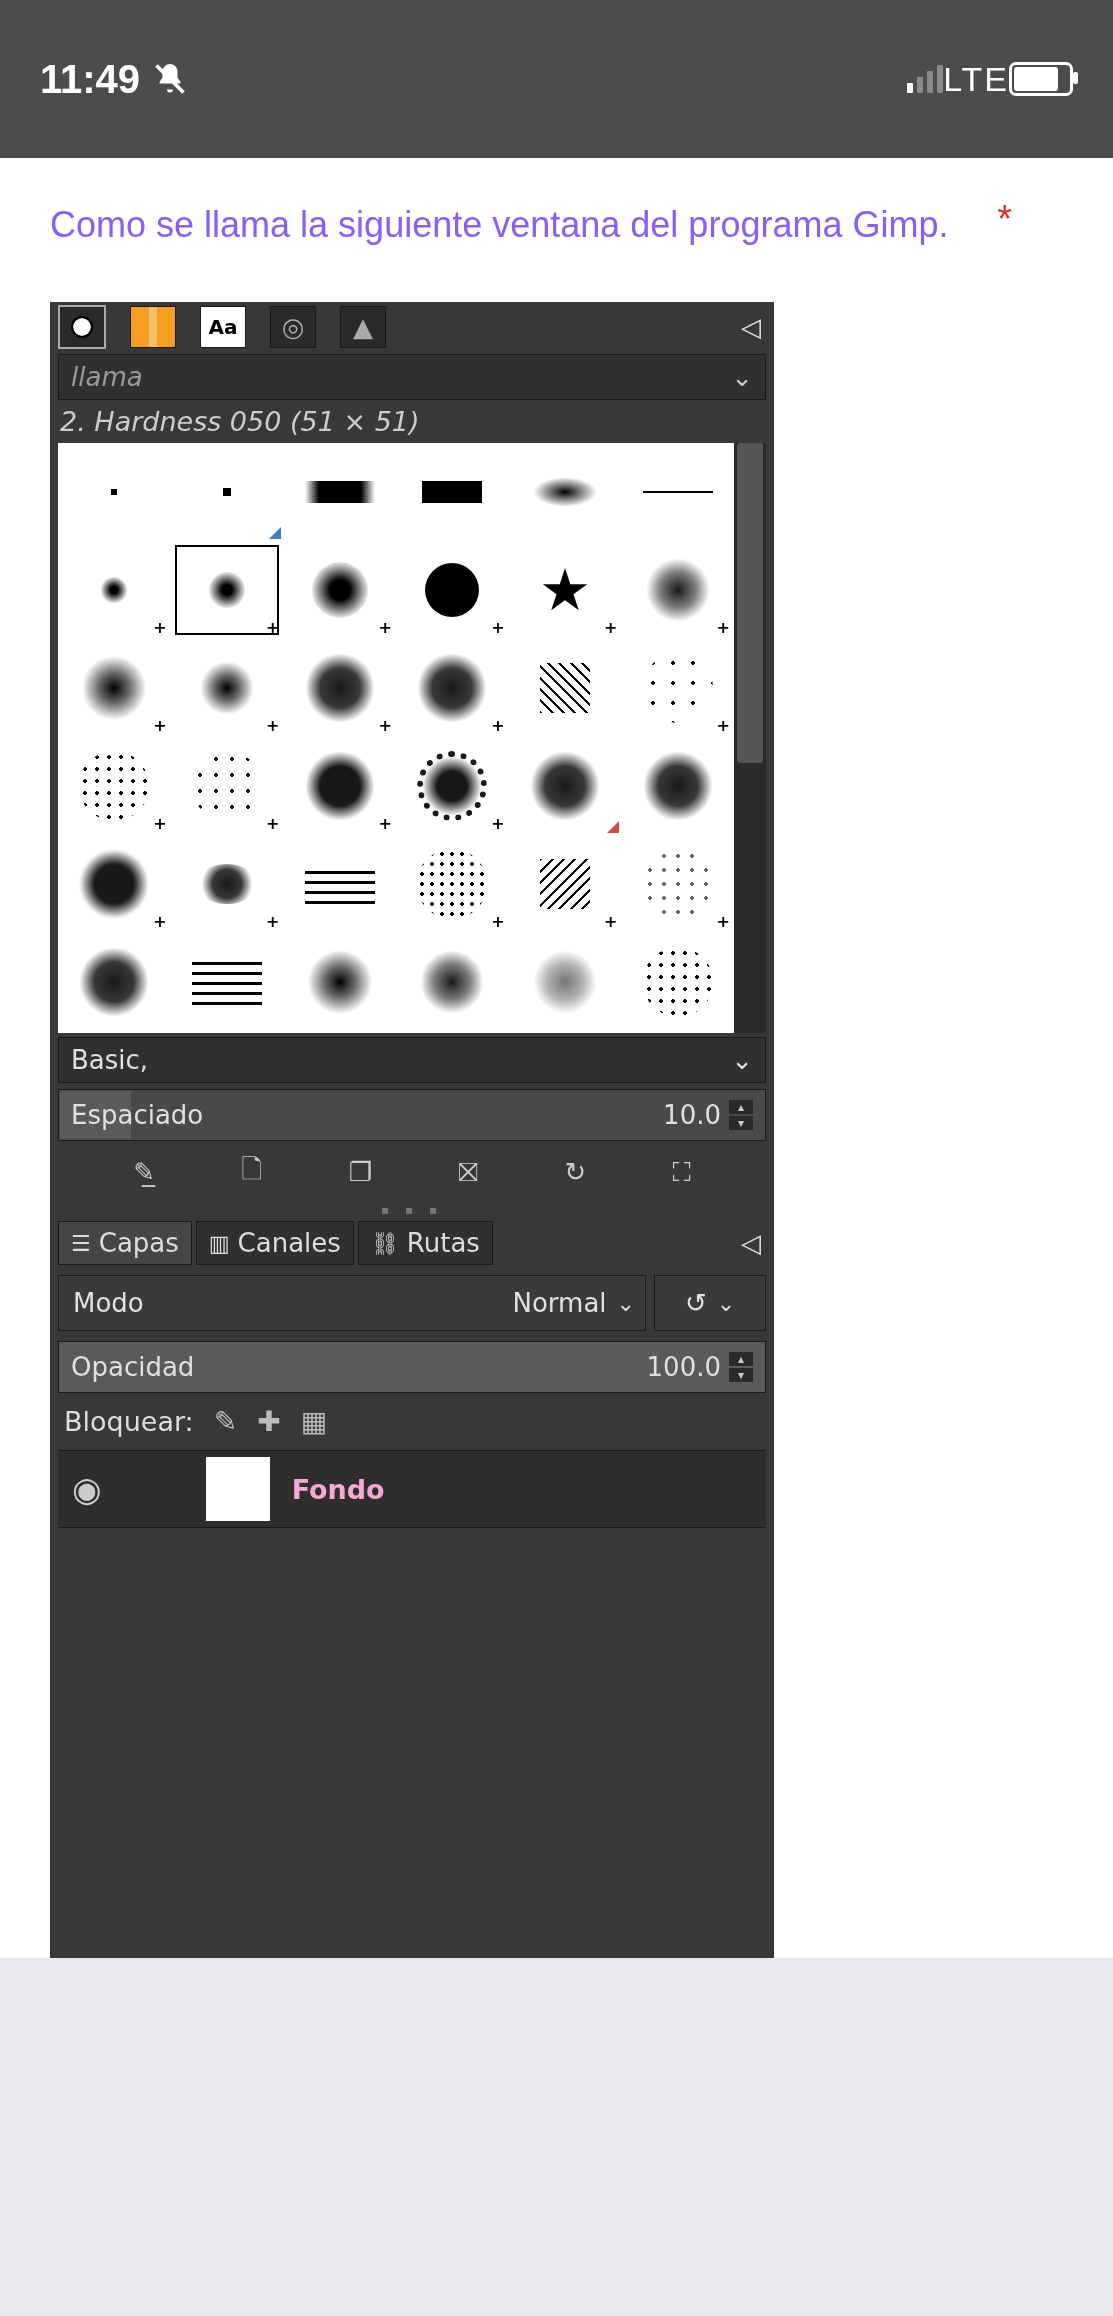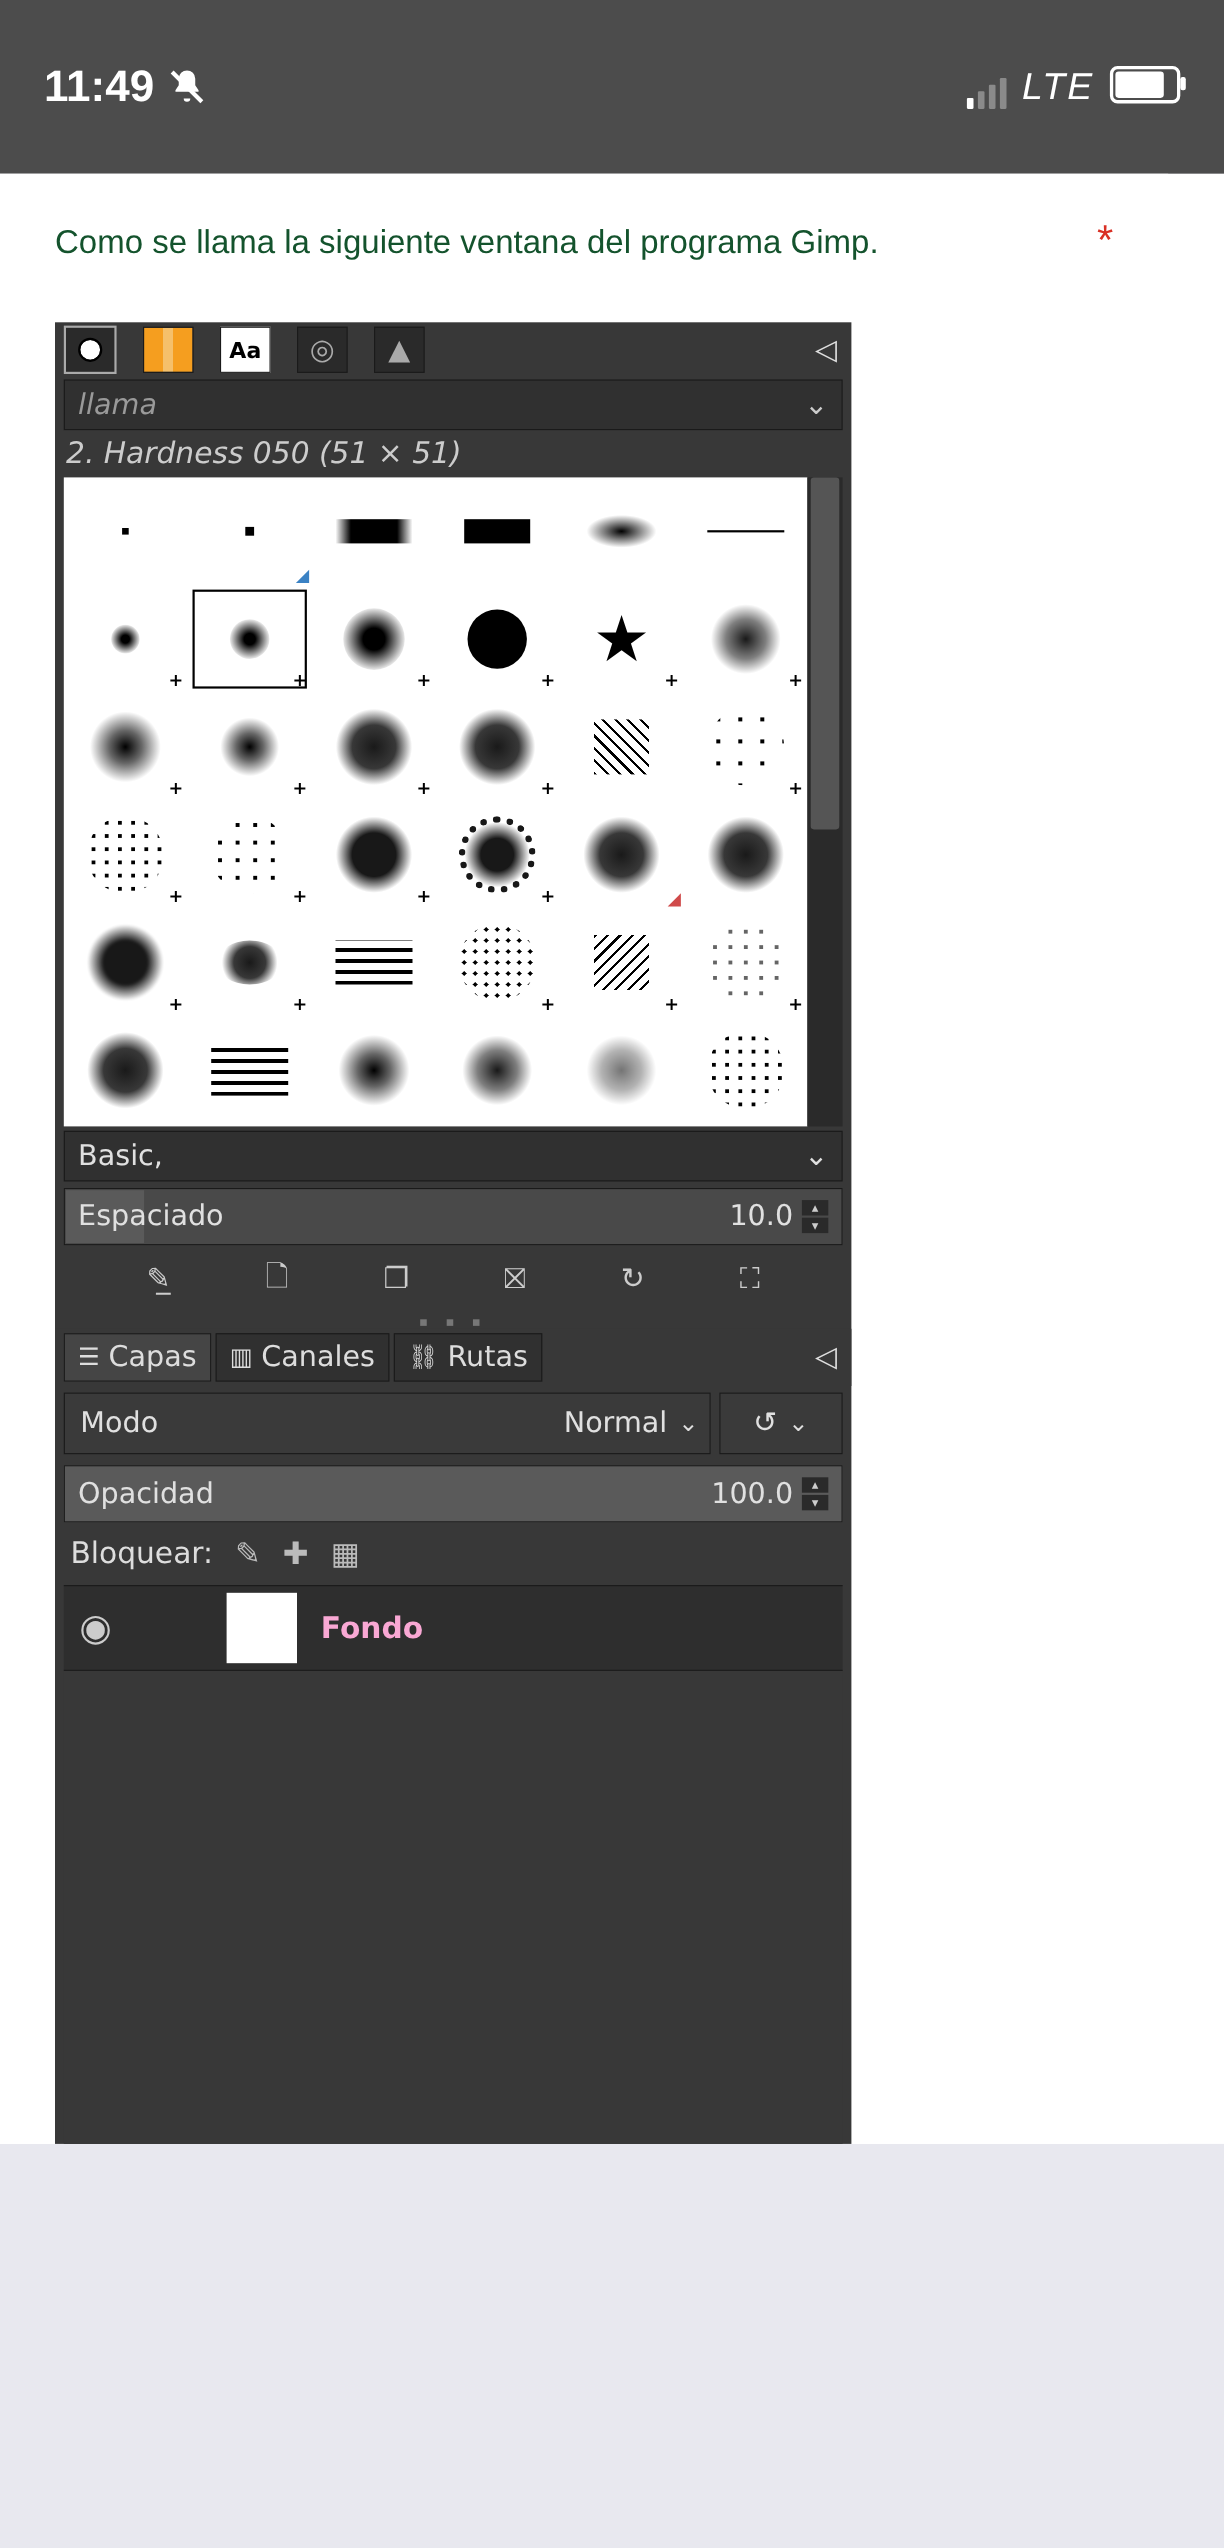--- a/index.html
+++ b/index.html
@@ -1,37 +1,37 @@
 <!DOCTYPE html>
 <html><head>
 <meta charset="utf-8">
 <style>
   html,body{margin:0;padding:0;font-family:-apple-system,Helvetica,Arial,sans-serif;background:#e8e8ef;}
   .screen{width:1113px;height:2316px;background:#e8e8ef;position:relative;}
   .status-bar{height:158px;background:#4c4c4c;color:#fff;display:flex;align-items:center;justify-content:space-between;padding:0 40px 0 40px;box-sizing:border-box;font-size:40px;font-weight:600;}
   .status-left{display:flex;align-items:center;gap:12px;}
-  .status-right{display:flex;gap:14px;font-style:italic;}
+  .status-right{display:flex;align-items:center;}
   .bell-slash{position:relative;width:36px;height:36px;}
   .bell-slash svg{width:36px;height:36px;fill:#fff;}
   .sig-bars{display:flex;align-items:flex-end;gap:4px;}
   .sig-bars span{width:6px;background:#8a8a8a;border-radius:1px;}
   .sig-bars span:nth-child(1){height:10px;background:#fff;}
   .sig-bars span:nth-child(2){height:16px;}
   .sig-bars span:nth-child(3){height:22px;}
   .sig-bars span:nth-child(4){height:28px;}
   .lte{font-size:34px;font-weight:500;letter-spacing:2px;}
   .batt{width:58px;height:28px;border:3px solid #fff;border-radius:7px;position:relative;}
   .batt:after{content:"";position:absolute;right:-8px;top:7px;width:5px;height:12px;background:#fff;border-radius:2px;}
   .batt-fill{position:absolute;left:2px;top:2px;bottom:2px;width:44px;background:#fff;border-radius:3px;}
   .url-bar{height:80px;background:#4c4c4c;color:#fff;display:flex;align-items:center;justify-content:center;font-size:30px;gap:12px;padding-bottom:28px;}
   .url-bar svg{width:22px;height:22px;fill:#fff;}
   .page{background:#fff;margin:0;box-sizing:border-box;}
   .form-card{background:#fff;width:1062px;margin-left:0;padding:40px 50px 0 50px;box-sizing:border-box;}
   .question-row{display:flex;align-items:flex-start;gap:30px;}
-  .question-text{font-size:30px;color:#14532d;line-height:1.5;flex:1;}
+  .question-text{font-size:36px;color:#8b5cf6;line-height:1.5;flex:1;}
   .required{color:#d93025;font-size:38px;}
   .gimp-shot{margin-top:50px;width:724px;}
   
   .gimp{width:724px;background:#383838;font-family:"DejaVu Sans",Arial,sans-serif;color:#e0e0e0;font-size:26px;}
   .gp-toolbar{height:50px;display:flex;align-items:center;padding:6px 8px;gap:24px;box-sizing:border-box;}
   .tool-ic{width:44px;height:40px;background:#2a2a2a;display:flex;align-items:center;justify-content:center;border:1px solid #1a1a1a;}
   .tool-ic.active{border:2px solid #aaa;}
   .tool-ic.orange{background:linear-gradient(90deg,#f59e1f 40%,#f5c06b 40%,#f5c06b 60%,#f59e1f 60%);}
   .tool-ic.white{background:#fff;color:#000;font-weight:bold;font-size:20px;}
   .tool-ic.dark{background:#2a2a2a;color:#aaa;}

